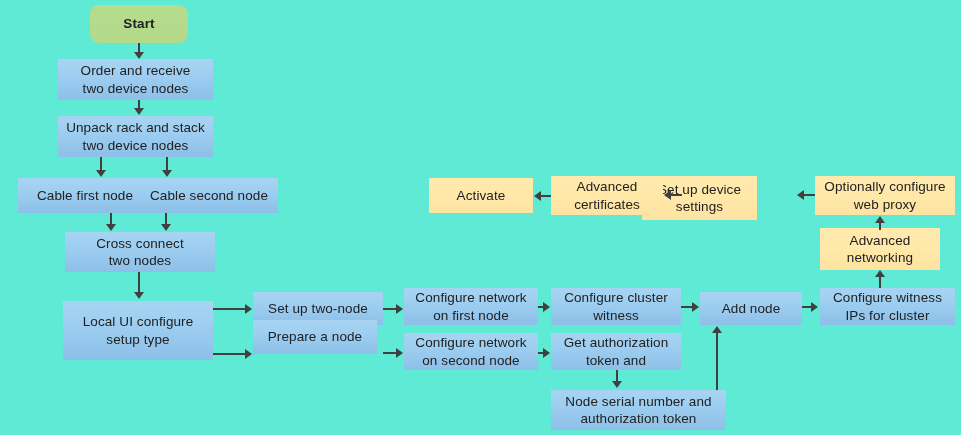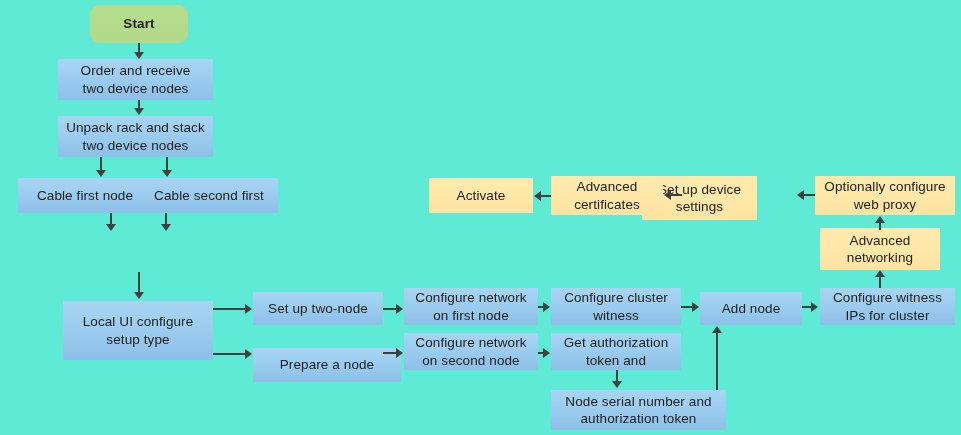--- a/index.html
+++ b/index.html
@@ -82,29 +82,31 @@
   <div class="node green" style="left:90px;top:5px;width:98px;height:38px;">Start</div>
 
   <div class="node blue" style="left:58px;top:59px;width:155px;height:41px;">Order and receive
 two device nodes</div>
 
   <div class="node blue" style="left:58px;top:116px;width:155px;height:41px;">Unpack rack and stack
 two device nodes</div>
 
   <div class="node blue" style="left:18px;top:178px;width:134px;height:35px;">Cable first node</div>
 
-  <div class="node blue" style="left:140px;top:178px;width:138px;height:35px;">Cable second first</div>
-
+  <div class="node blue" style="left:140px;top:178px;width:138px;height:35px;">Cable second node</div>
+
+  <div class="node blue" style="left:65px;top:232px;width:150px;height:40px;">Cross connect
+two nodes</div>
 
   <div class="node blue" style="left:253px;top:292px;width:130px;height:33px;">Set up two-node</div>
 
   <div class="node blue" style="left:63px;top:301px;width:150px;height:59px;">Local UI configure
 setup type</div>
 
-  <div class="node blue" style="left:253px;top:348px;width:148px;height:34px;">Prepare a node</div>
+  <div class="node blue" style="left:253px;top:320px;width:124px;height:34px;">Prepare a node</div>
 
   <div class="node blue" style="left:404px;top:288px;width:134px;height:37px;">Configure network
 on first node</div>
 
   <div class="node blue" style="left:404px;top:333px;width:134px;height:37px;">Configure network
 on second node</div>
 
   <div class="node blue" style="left:551px;top:288px;width:130px;height:37px;">Configure cluster
 witness</div>
 

